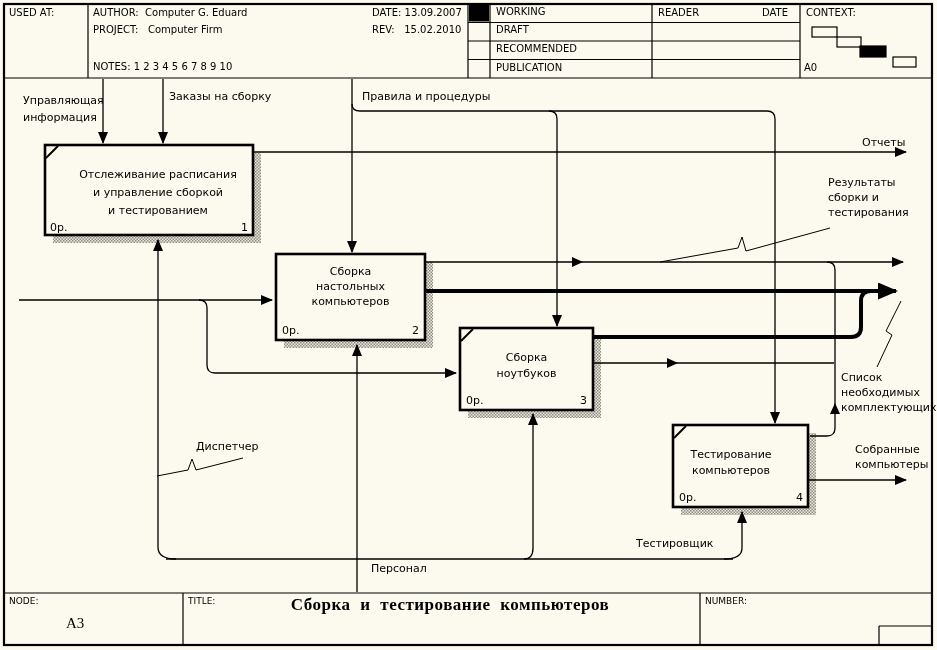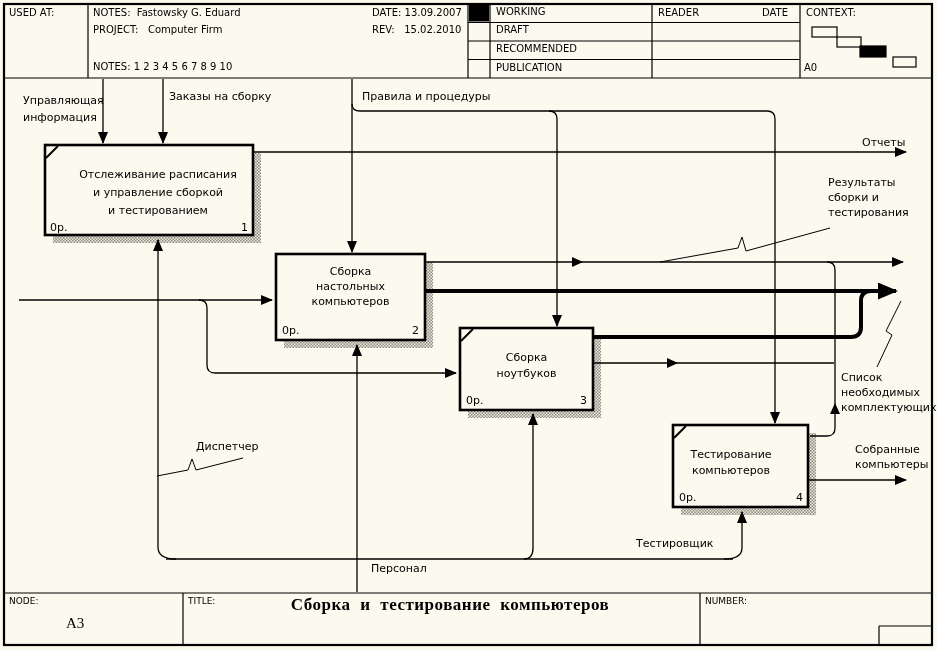--- a/index.html
+++ b/index.html
@@ -118,21 +118,21 @@
     </g>
 
     <g stroke="#000" stroke-width="1" fill="none">
       <polyline points="660,262 738,248 742,237 746,251 830,228"></polyline>
       <polyline points="157,476 188,470 192,459 196,470 243,458"></polyline>
       <polyline points="901,301 886,331 892,335 877,367"></polyline>
     </g>
   </svg>
 
   <div class="lbl hsmall" style="left:9px;top:7px">USED AT:</div>
-  <div class="lbl hsmall" style="left:93px;top:7px">NOTES:  Fastowsky G. Eduard</div>
+  <div class="lbl hsmall" style="left:93px;top:7px">AUTHOR:  Computer G. Eduard</div>
   <div class="lbl hsmall" style="left:93px;top:24px">PROJECT:   Computer Firm</div>
   <div class="lbl hsmall" style="left:93px;top:61px">NOTES: 1 2 3 4 5 6 7 8 9 10</div>
   <div class="lbl hsmall" style="left:372px;top:7px">DATE: 13.09.2007</div>
   <div class="lbl hsmall" style="left:372px;top:24px">REV:   15.02.2010</div>
   <div class="lbl hsmall" style="left:496px;top:6px">WORKING</div>
   <div class="lbl hsmall" style="left:496px;top:24px">DRAFT</div>
   <div class="lbl hsmall" style="left:496px;top:43px">RECOMMENDED</div>
   <div class="lbl hsmall" style="left:496px;top:62px">PUBLICATION</div>
   <div class="lbl hsmall" style="left:658px;top:7px">READER</div>
   <div class="lbl hsmall" style="left:762px;top:7px">DATE</div>

